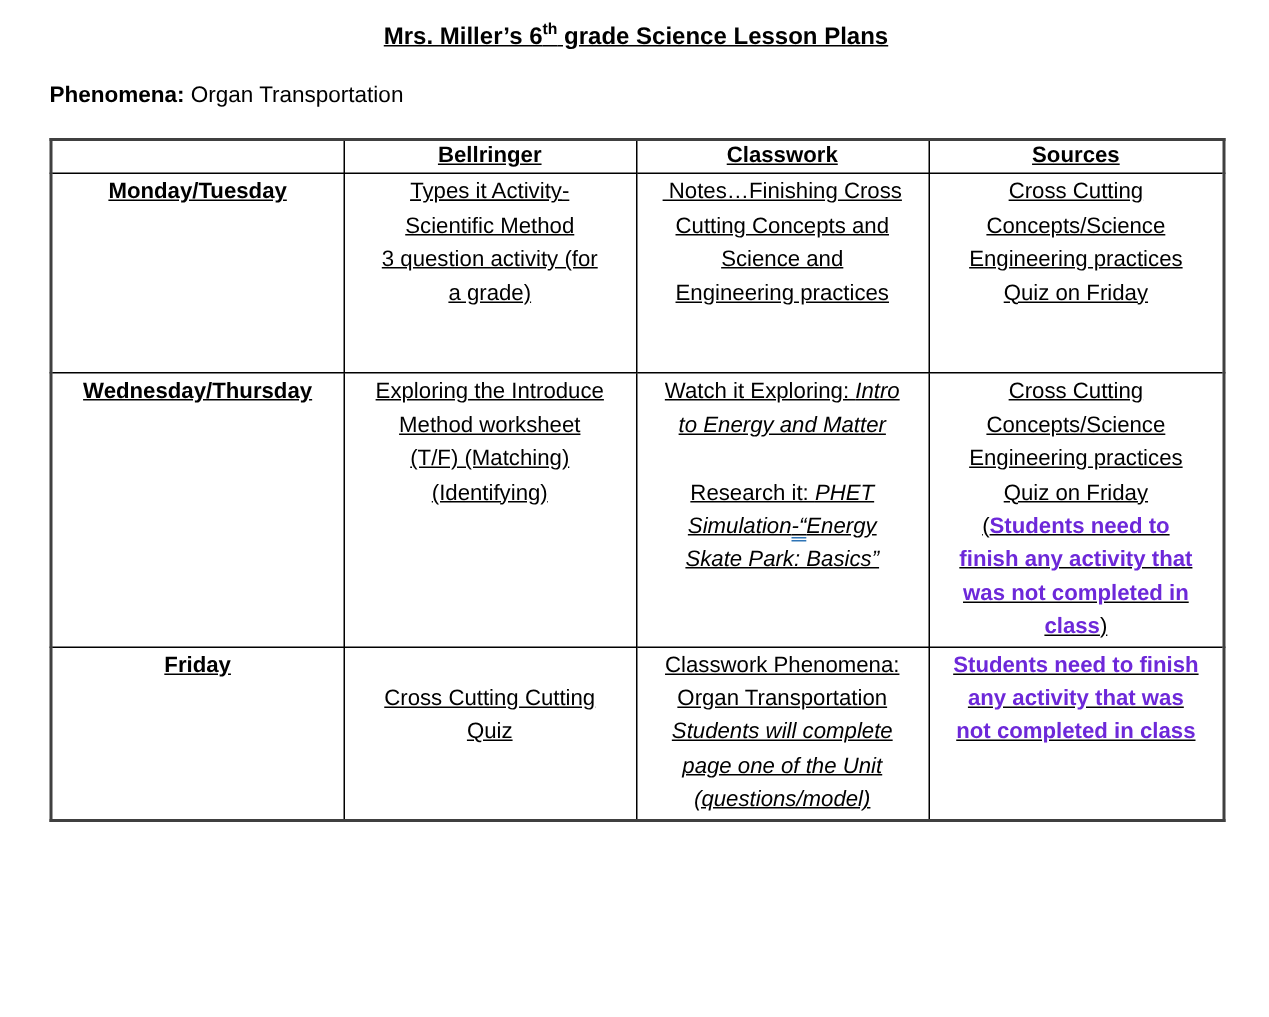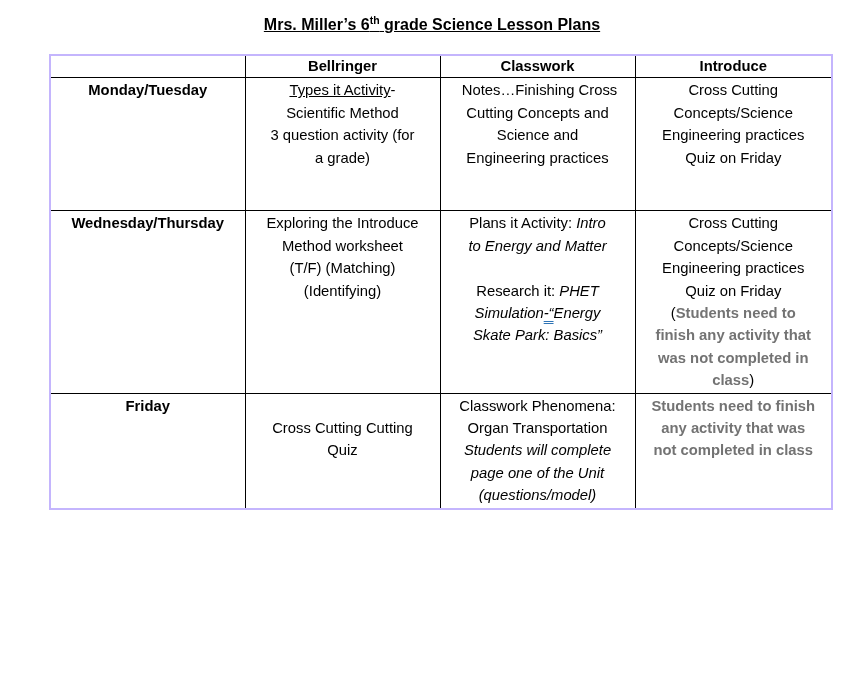--- a/index.html
+++ b/index.html
@@ -2,93 +2,95 @@
 <html><head>
 <meta charset="utf-8">
 <style>
   html, body { margin: 0; padding: 0; background: #ffffff; }
   body {
     width: 846px; height: 678px;
     font-family: "Liberation Sans", sans-serif;
     color: #000000;
     overflow: hidden;
   }
-  .page { padding: 10px 31px 0 49px; }
+  .page { padding: 10px 31px 0 33px; }
 
   .doc-title {
     text-align: center;
     font-size: 16px;
     margin: 4px 0 0 0;
   }
   .doc-title .u { text-decoration: underline; }
   .doc-title sup { font-size: 10.5px; }
 
   .meta { margin: 21px 0 0 0; font-size: 15px; }
   .meta b { font-weight: bold; }
 
   table.plan {
     border-collapse: collapse;
     table-layout: fixed;
     width: 782px;
     margin-top: 20px;
-    border: 2px solid #c4b5fd;
+    border: 2px solid #404040;
+    text-decoration: underline;
   }
   table.plan td {
     border: 1.5px solid #000;
     vertical-align: top;
     padding: 1px 4px;
     font-size: 14.8px;
     line-height: 22.4px;
     text-align: center;
     white-space: pre-line;
     overflow: hidden;
   }
   tr.hdr td { font-weight: bold; height: 21px; line-height: 21px; padding: 0 4px; }
   tr.r1 td { height: 130px; }
   tr.r2 td { height: 179px; text-align: center; }
   tr.r3 td { height: 110px; }
 
   td.day { font-weight: bold; }
   td.left { text-align: left; }
   .ul { text-decoration: underline; }
   .it { font-style: italic; }
-  .red { color: #737373; font-weight: bold; }
+  .red { color: #6d28d9; font-weight: bold; }
   .grammar-mark {
     font-style: italic;
     text-decoration-line: underline;
     text-decoration-style: double;
     text-decoration-color: #2E74B6;
     text-underline-offset: 3px;
   }
 </style>
 </head>
 <body>
 
 <div class="page">
 
   <h1 class="doc-title"><span class="u"><span>Mrs. Miller’s 6</span><sup>th</sup><span> grade Science Lesson Plans</span></span></h1>
 
 
 
 
+  <p class="meta"><b>Phenomena:</b><span> Organ Transportation</span></p>
 
   <table class="plan">
     <colgroup>
       <col style="width:195px">
         <col style="width:195px">
         <col style="width:195px">
         <col style="width:197px">
     </colgroup>
 
     <tbody>
         <tr class="hdr">
       <td></td>
       <td>Bellringer</td>
       <td>Classwork</td>
-      <td>Introduce</td>
+      <td>Sources</td>
     </tr>
 
     <tr class="r1">
       <td class="day">Monday/Tuesday</td>
       <td><span class="ul">Types it Activity</span><span>-
 Scientific Method
 3 question activity (for
 a grade)</span></td>
       <td class="left">&nbsp;Notes…Finishing Cross
 Cutting Concepts and
@@ -99,21 +101,21 @@
 Engineering practices
 Quiz on Friday</td>
     </tr>
 
     <tr class="r2">
       <td class="day">Wednesday/Thursday</td>
       <td>Exploring the Introduce
 Method worksheet
 (T/F) (Matching)
 (Identifying)</td>
-      <td><span>Plans it Activity: </span><span class="it">Intro
+      <td><span>Watch it Exploring: </span><span class="it">Intro
 to Energy and Matter</span><span>
 
 Research it: </span><span class="it">PHET
 Simulation</span><span class="grammar-mark">-“</span><span class="it">Energy
 Skate Park: Basics”</span></td>
       <td><span>Cross Cutting
 Concepts/Science
 Engineering practices
 Quiz on Friday
 </span><span>(</span><span class="red">Students need to

